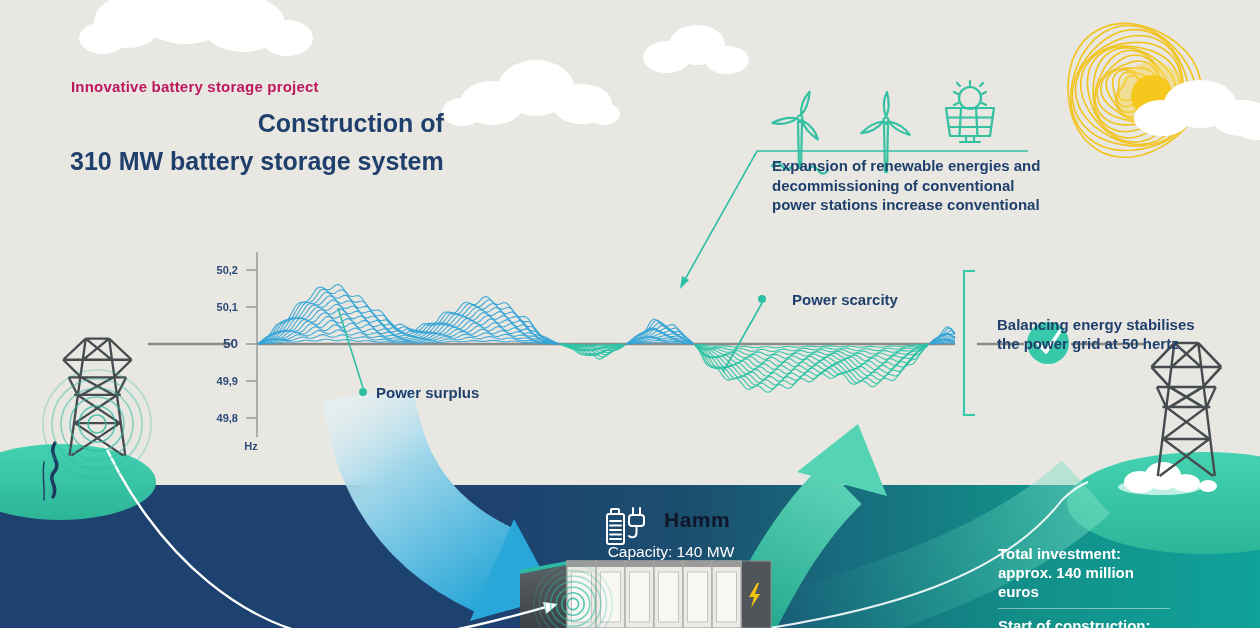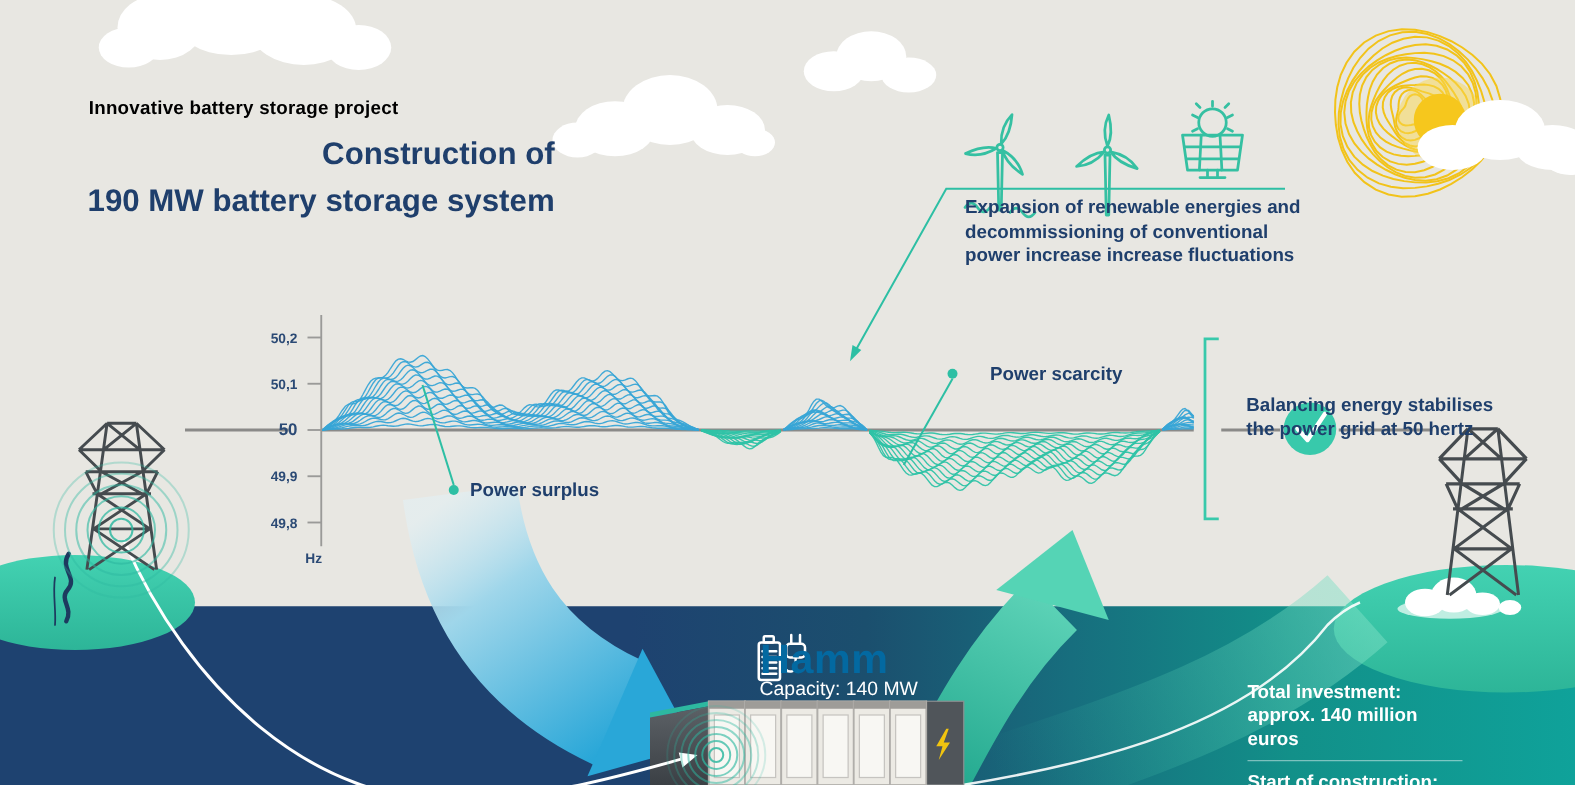--- a/index.html
+++ b/index.html
@@ -4,28 +4,28 @@
 <style>
   html,body{margin:0;padding:0;}
   .stage{
     position:relative;width:1260px;height:628px;overflow:hidden;
     background:#e8e7e2;
     font-family:"Liberation Sans", sans-serif;
   }
   .abs{position:absolute;}
   svg{display:block;}
   #art{position:absolute;left:0;top:0;}
-  .kicker{left:71px;top:78px;font-size:15px;font-weight:bold;color:#000000;letter-spacing:.2px;}
+  .kicker{left:71px;top:78px;font-size:15px;font-weight:bold;color:#be185d;letter-spacing:.2px;}
   .title{left:70px;top:104px;font-size:25px;line-height:38px;font-weight:bold;color:#1f3f6c;text-align:right;}
   .note{left:772px;top:156px;font-size:15px;line-height:19.5px;font-weight:bold;color:#1f3f6c;}
   .balance{left:997px;top:267px;font-size:15px;line-height:19px;font-weight:bold;color:#1f3f6c;margin-top:48px;}
   .freq-label{font-size:15px;font-weight:bold;color:#1f3f6c;}
   .surplus{left:376px;top:384px;}
   .scarcity{left:776px;top:291px;margin-left:16px;}
-  .site-name{left:608px;top:508px;font-size:33px;font-weight:bold;color:#0369a1;letter-spacing:.5px;}
+  .site-name{left:664px;top:508px;font-size:21px;font-weight:bold;color:#0f172a;letter-spacing:.5px;}
   .site-cap{left:598px;top:543px;width:146px;text-align:center;font-size:15.5px;font-weight:normal;color:#ffffff;}
   .stats{left:998px;top:544px;width:180px;color:#ffffff;font-size:15px;line-height:19px;font-weight:bold;}
   .stats .divider{border:none;border-top:1.5px solid rgba(255,255,255,.45);margin:7px 0 7px 0;width:172px;}
 </style>
 </head>
 <body>
 
 <div class="stage">
 
   <svg id="art" width="1260" height="628" viewBox="0 0 1260 628">
@@ -329,27 +329,27 @@
       <path d="M4 15 H15 M4 19.5 H15 M4 24 H15 M4 28.5 H15 M4 33 H15"></path>
       <path d="M27 2 V9 M34 2 V9"></path>
       <rect x="23" y="9" width="15" height="11" rx="3"></rect>
       <path d="M30.5 20 V27 C30.5 32 25 32 23 30"></path>
     </g>
   </svg>
 
   <div class="abs kicker">Innovative battery storage project</div>
   <div class="abs title">
     <div>Construction of</div>
-    <div>190 MW battery storage system</div>
+    <div>310 MW battery storage system</div>
   </div>
 
   <div class="abs note">
     <div>Expansion of renewable energies and</div>
     <div>decommissioning of conventional</div>
-    <div>power increase increase fluctuations</div>
+    <div>power stations increase conventional</div>
   </div>
 
   <div class="abs freq-label surplus">Power surplus</div>
   <div class="abs freq-label scarcity">Power scarcity</div>
 
   <div class="abs balance">
     <div>Balancing energy stabilises</div>
     <div>the power grid at 50 hertz</div>
   </div>
 

